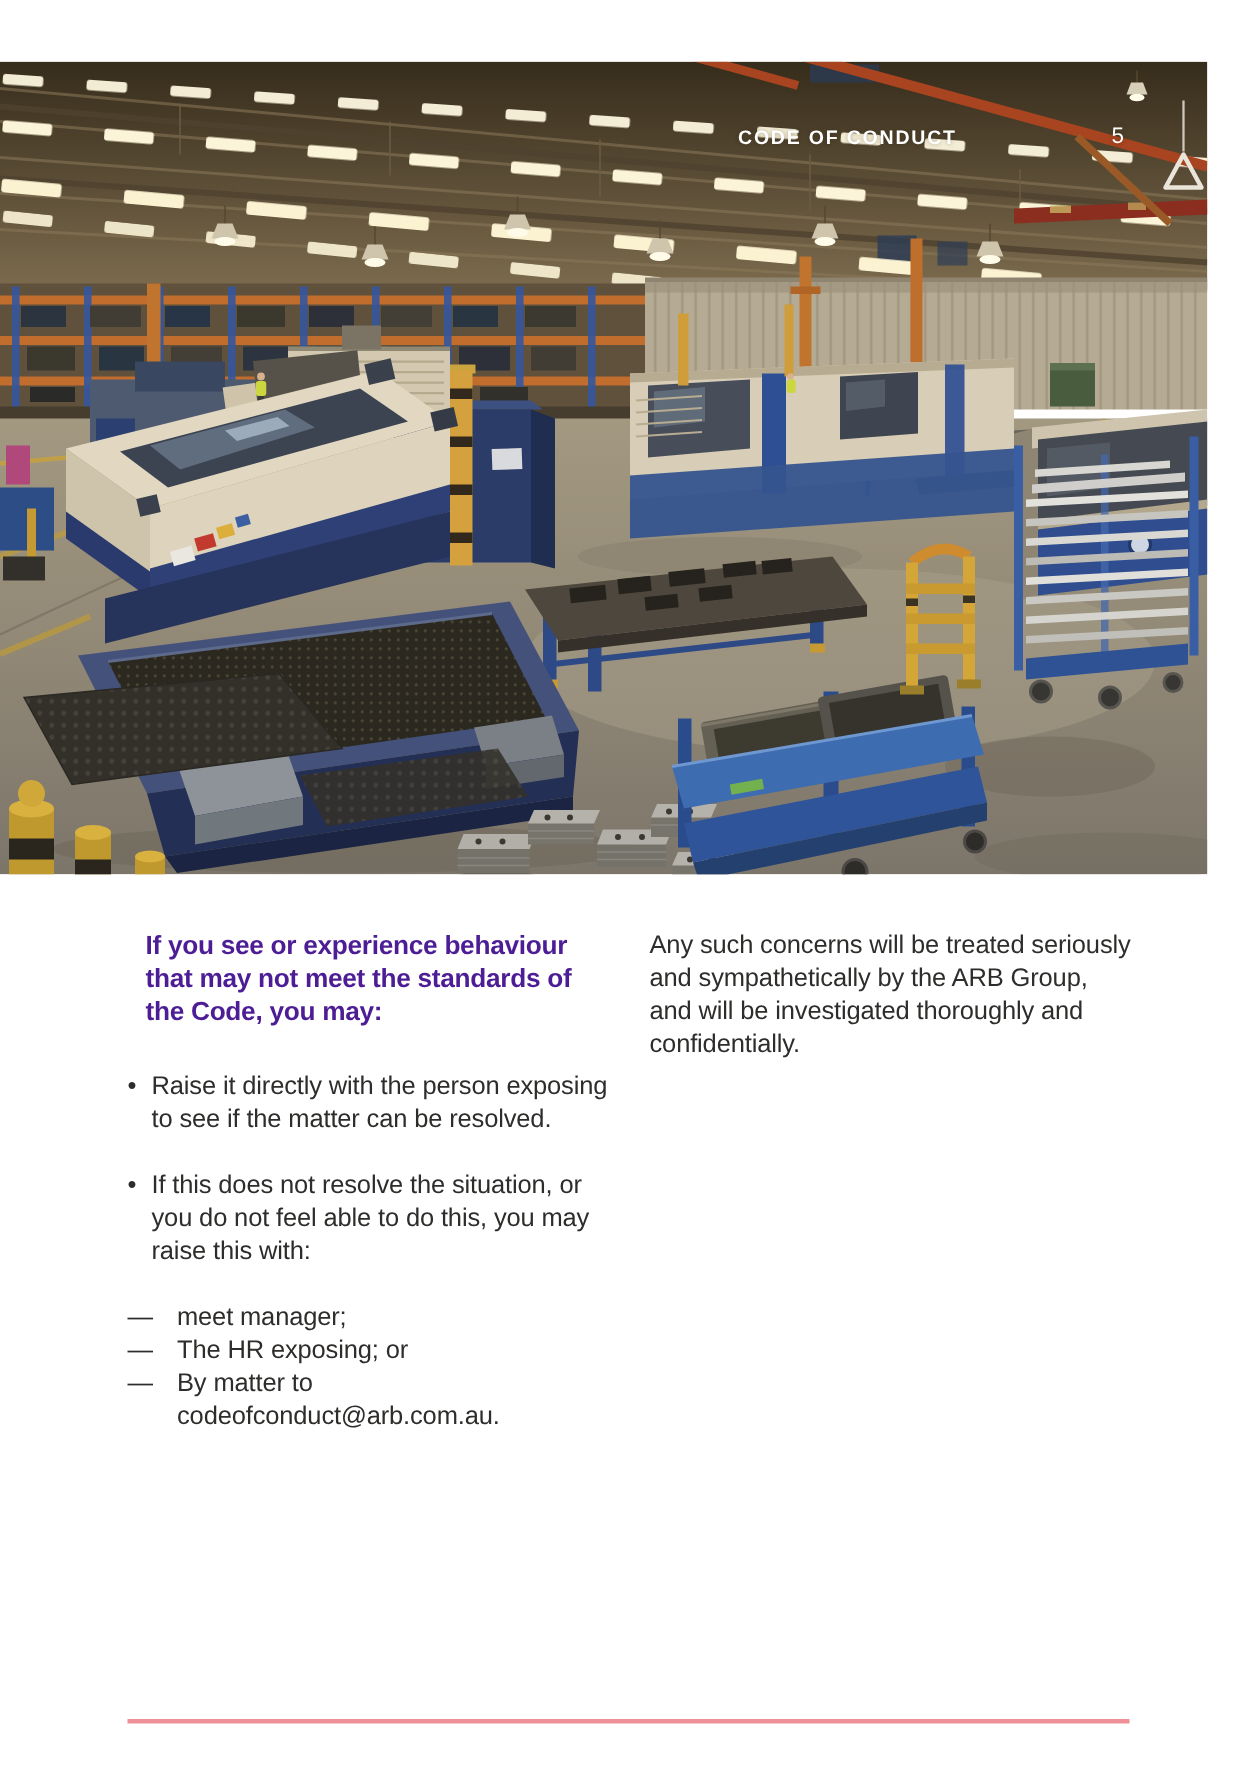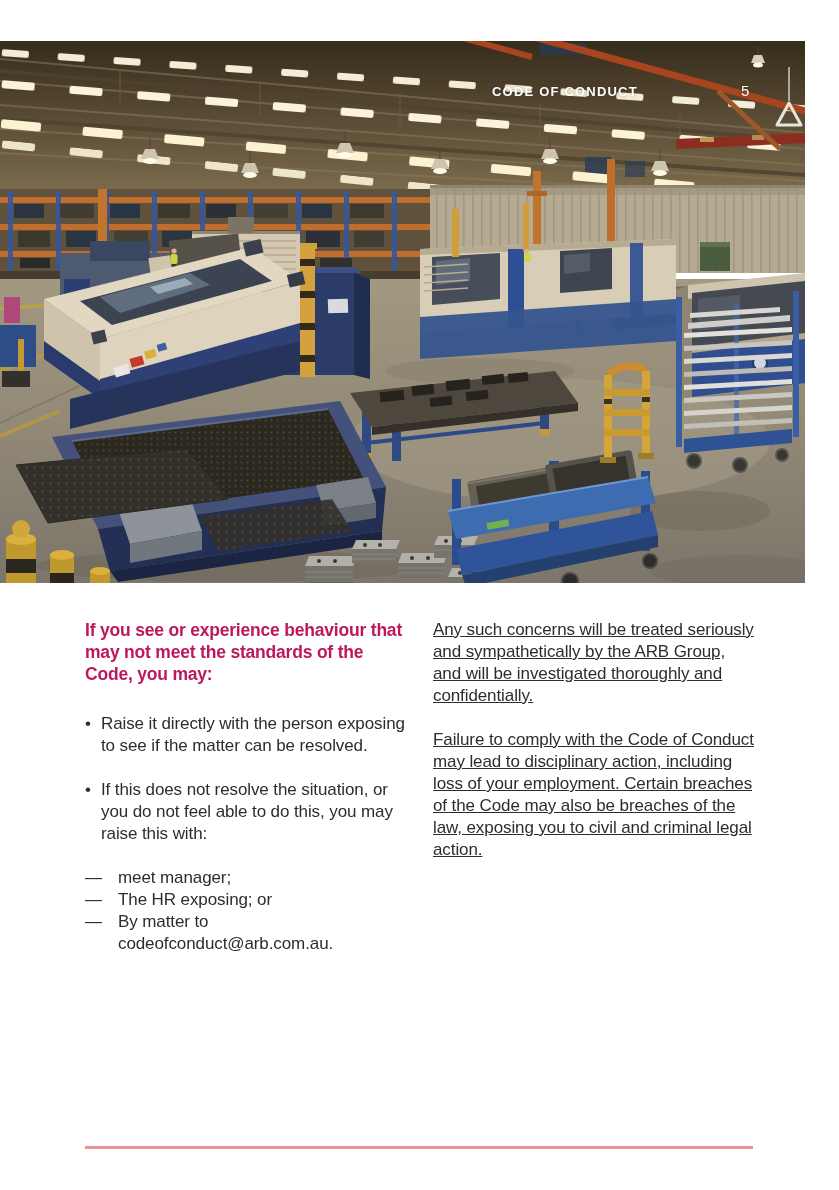--- a/index.html
+++ b/index.html
@@ -13,23 +13,23 @@
     color:#ffffff; font-size:13px; font-weight:bold; letter-spacing:1.2px;
     line-height:13px; text-shadow:0 0 3px rgba(40,30,10,0.35); white-space:nowrap;
   }
   .hero-pagenum {
     position:absolute; left:741px; top:42px; color:#ffffff; font-size:15px;
     line-height:15px; text-shadow:0 0 3px rgba(40,30,10,0.35);
   }
 
   .col { position:absolute; top:619px; font-size:17px; line-height:22px; color:#2e2d2b; letter-spacing:-0.1px; }
   .col-left  { left:85px;  width:326px; }
-  .col-right { left:433px; width:324px;text-decoration:underline; }
-
-  .col h3 { margin:0 0 28px 0; font-size:17.5px; line-height:22px; font-weight:bold; color:#be185d; letter-spacing:-0.2px; }
+  .col-right { left:433px; width:324px; }
+
+  .col h3 { margin:0 0 28px 12px; font-size:17.5px; line-height:22px; font-weight:bold; color:#4c1d95; letter-spacing:-0.2px; }
   .bullet-row { display:flex; margin:0 0 22px 0; }
   .bullet-row .mark { flex:none; width:16px; }
   .dash-list { margin:0; }
   .dash-row { display:flex; }
   .dash-row .mark { flex:none; width:33px; }
   .dash-row .txt.wrap-narrow { max-width:215px; }
   .col-right p { margin:0 0 22px 0; }
 
   .rule { position:absolute; left:85px; top:1146px; width:668px; height:3px; background:#ee9097; }
 </style>
@@ -536,17 +536,16 @@
       </div>
       <div class="dash-row">
         <span class="mark">—</span>
         <span class="txt wrap-narrow">By matter to codeofconduct@arb.com.au.</span>
       </div>
     </div>
   </section>
 
   <section class="col col-right">
     <p>Any such concerns will be treated seriously and sympathetically by the ARB Group, and will be investigated thoroughly and confidentially.</p>
-    <p>Failure to comply with the Code of Conduct may lead to disciplinary action, including loss of your employment. Certain breaches of the Code may also be breaches of the law, exposing you to civil and criminal legal action.</p>
   </section>
 
   <div class="rule" style="background: rgb(238, 144, 151);"></div>
 </div>
 
 </body></html>

